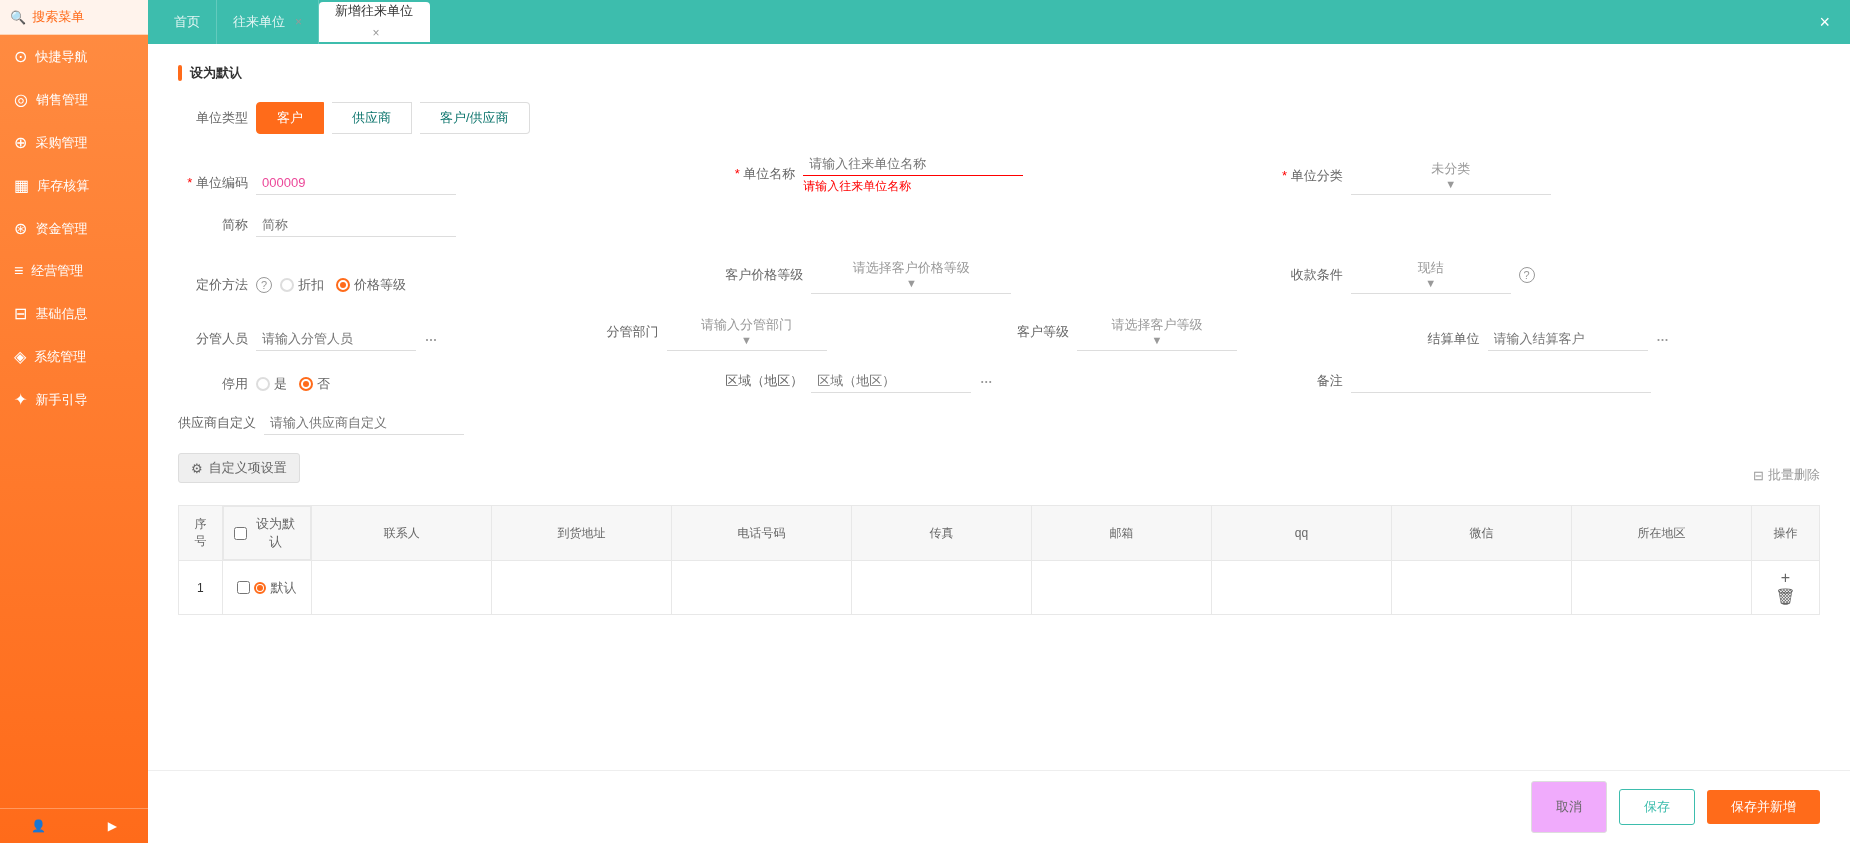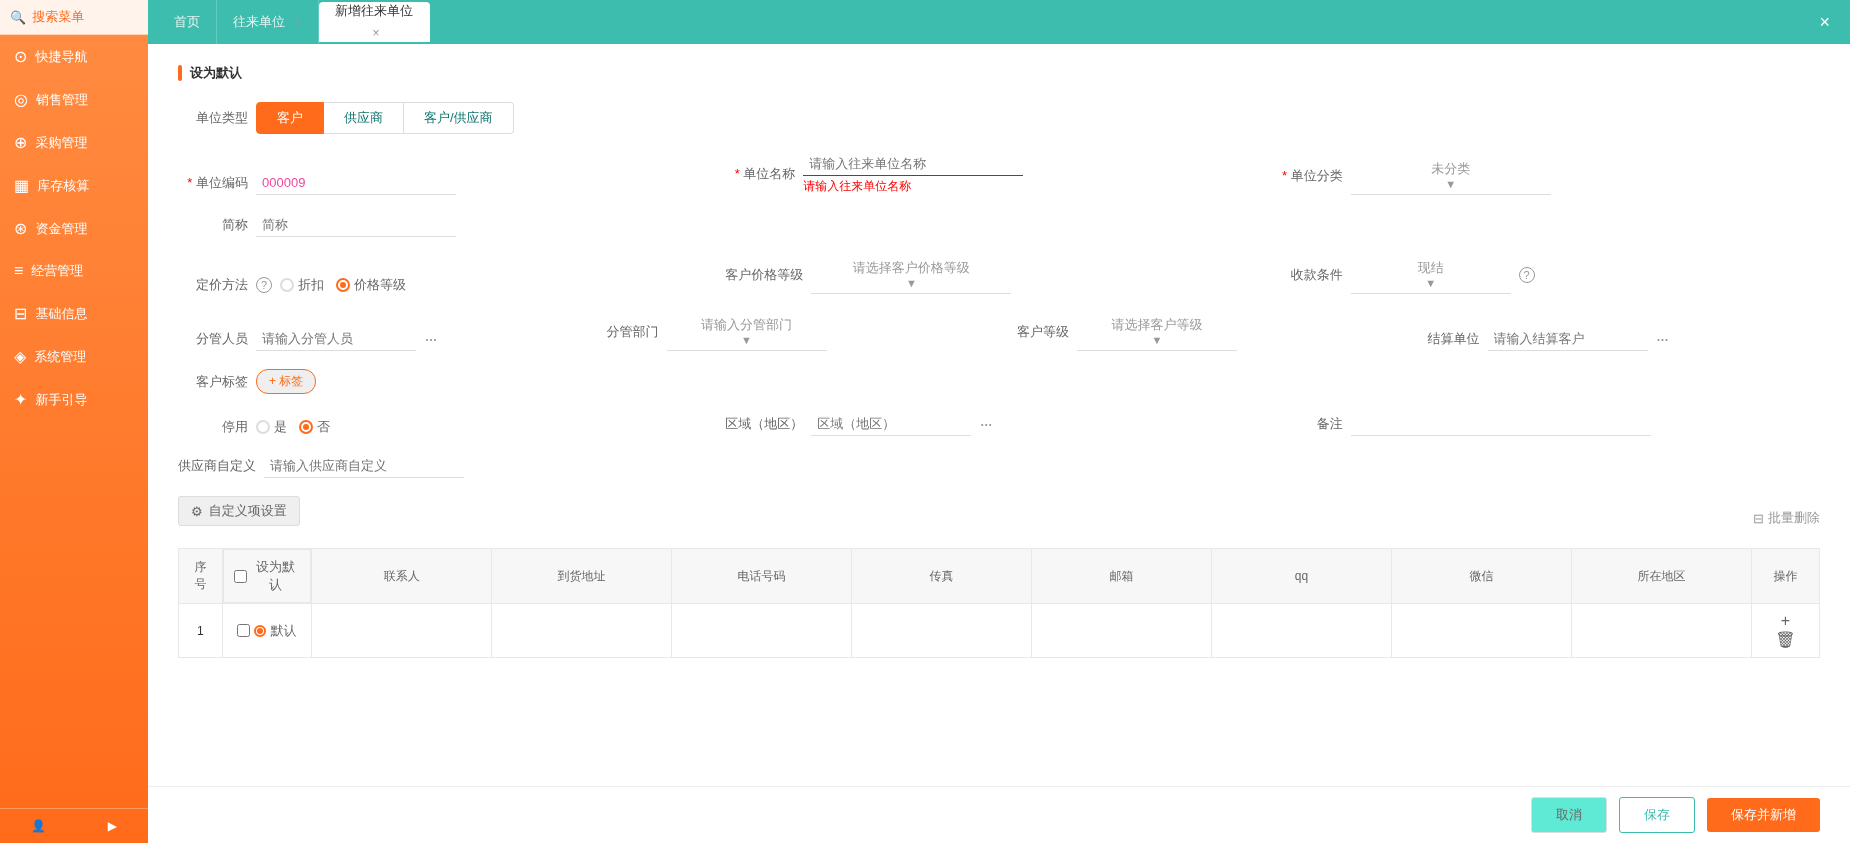--- a/index.html
+++ b/index.html
@@ -158,21 +158,21 @@
       border-bottom: 1px solid #ddd;
       padding: 4px 6px;
       width: 180px;
       cursor: pointer;
       justify-content: space-between;
       color: #999;
       flex-direction: column;
     }
     .select-wrap .chevron { color: #999; font-size: 11px; }
 
-    .type-btn-group { display: flex; gap: 0; }
+    .type-btn-group { display: flex; gap: 8px; }
     .type-btn {
       padding: 6px 20px;
       border: 1px solid #ddd;
       cursor: pointer;
       background: white;
       color: #0f766e;
     }
     .type-btn.active {
       background: #ff6b1a;
       color: white;
@@ -229,23 +229,23 @@
     .bottom-bar {
       background: white;
       border-top: 1px solid #eee;
       padding: 10px 30px;
       display: flex;
       justify-content: flex-end;
       gap: 12px;
       align-items: center;
     }
     .btn-cancel {
-      padding: 8px 24px;
+      padding: 16px 24px;
       border: 1px solid #ddd;
-      background: #5eead4;
+      background: #f0abfc;
       color: #666;
       cursor: pointer;
       border-radius: 3px;
     }
     .btn-save {
       padding: 8px 24px;
       border: 1px solid #3dbdad;
       background: white;
       color: #3dbdad;
       cursor: pointer;
@@ -466,26 +466,20 @@
           <span class="chevron">▼</span>
         </div>
       </div>
       <div class="form-field">
         <span class="form-label">结算单位</span>
         <input class="form-input" type="text" style="width: 160px;" placeholder="请输入结算客户">
         <span class="dots-btn">···</span>
       </div>
     </div>
 
-    <div class="form-row">
-      <div class="form-field">
-        <span class="form-label">客户标签</span>
-        <button class="tag-btn">+ 标签</button>
-      </div>
-    </div>
 
     <div class="form-row">
       <div class="form-field">
         <span class="form-label">停用</span>
         <div class="radio-group">
           <div class="radio-item">
             <div class="radio-circle"></div>
             <span>是</span>
           </div>
           <div class="radio-item">

